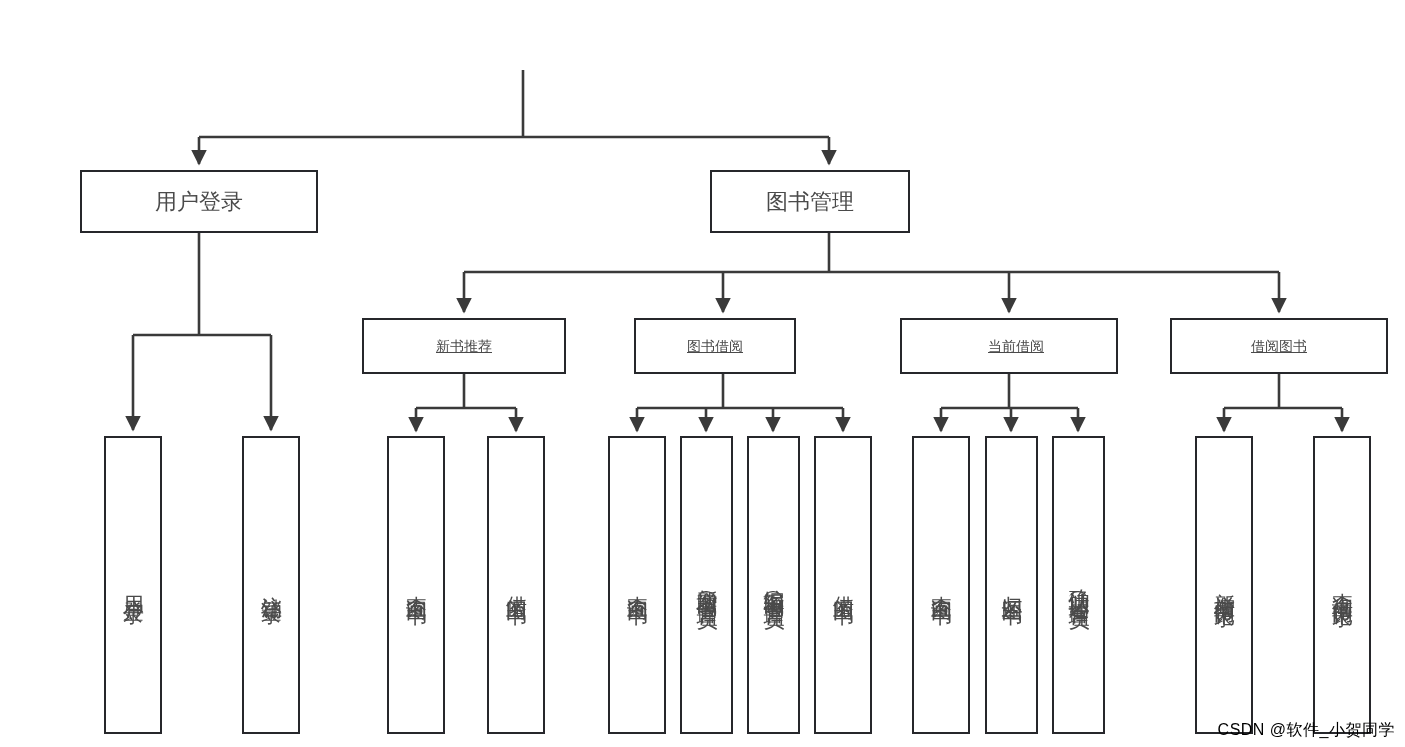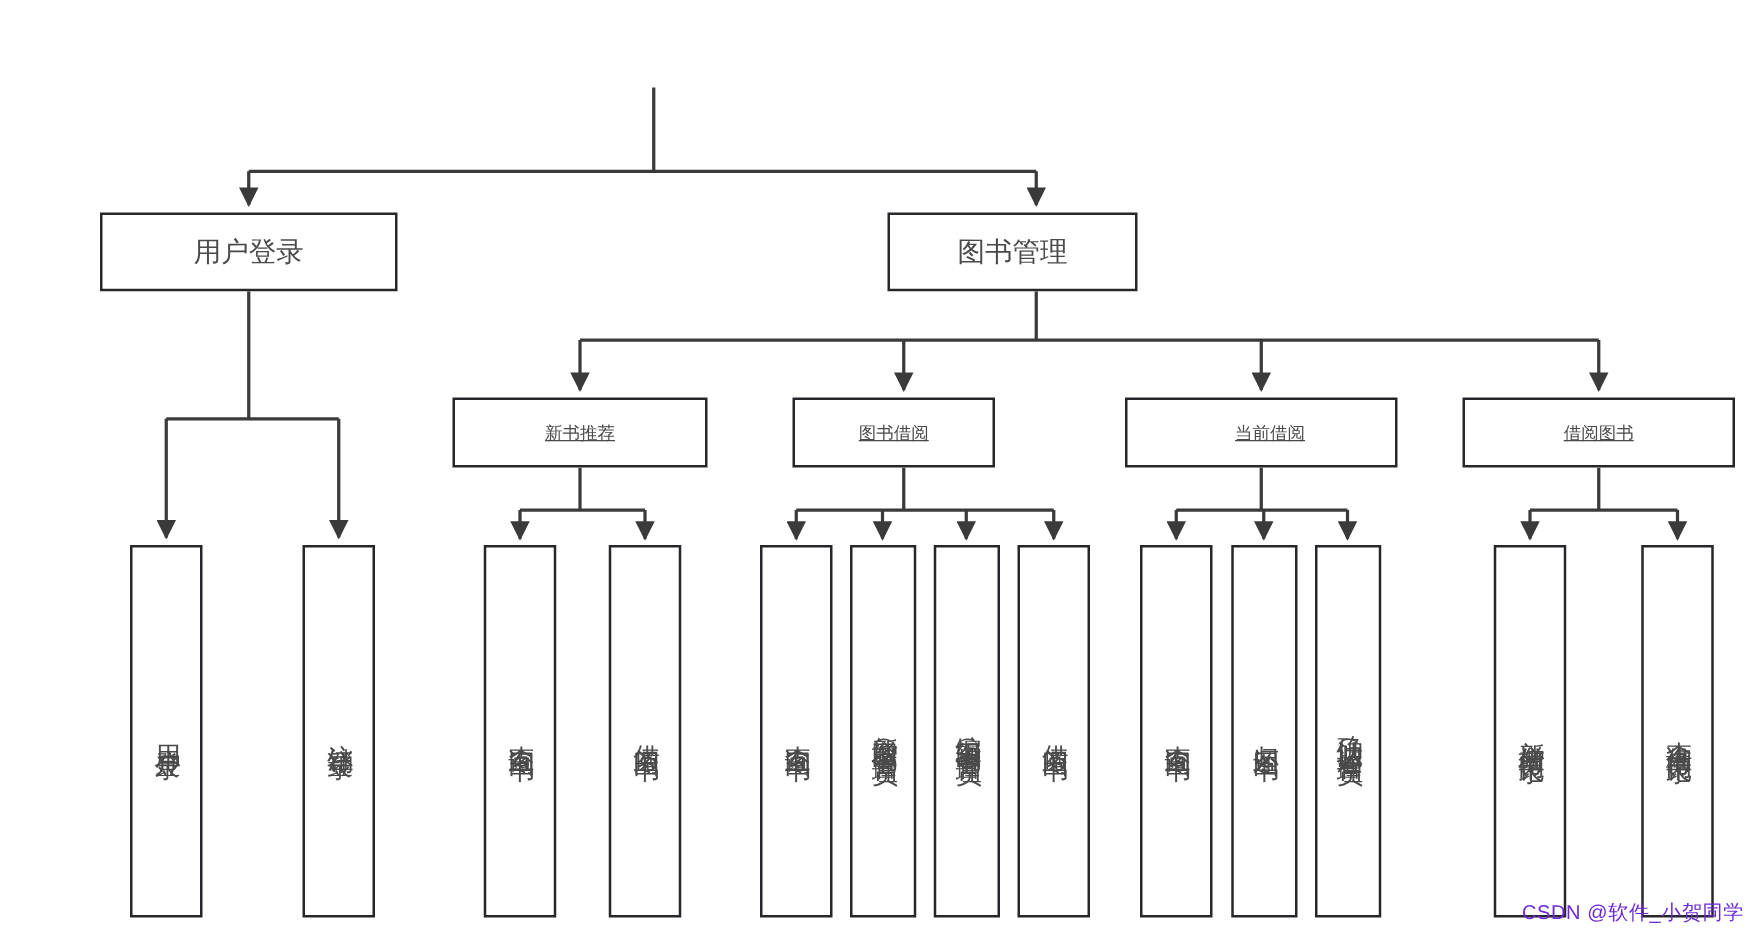--- a/index.html
+++ b/index.html
@@ -184,15 +184,15 @@
   <div class="node leaf" style="left: 1052px; top: 436px; width: 53px; height: 298px; border-color: rgb(38, 39, 43); background: rgb(255, 255, 255); color: rgb(74, 74, 74);">
     <span class="vtext">确认归还（管理员）</span>
   </div>
   <div class="node leaf" style="left: 1195px; top: 436px; width: 58px; height: 298px; border-color: rgb(38, 39, 43); background: rgb(255, 255, 255); color: rgb(74, 74, 74);">
     <span class="vtext">新增借阅记录</span>
   </div>
   <div class="node leaf" style="left: 1313px; top: 436px; width: 58px; height: 298px; border-color: rgb(38, 39, 43); background: rgb(255, 255, 255); color: rgb(74, 74, 74);">
     <span class="vtext">查询借阅记录</span>
   </div>
 
-  <div id="watermark" style="color: #6d28d9; margin-top: 28px;">CSDN @软件_小贺同学</div>
+  <div id="watermark" style="color: #000000; margin-top: 28px;">CSDN @软件_小贺同学</div>
 
 </div>
 
 </body></html>

